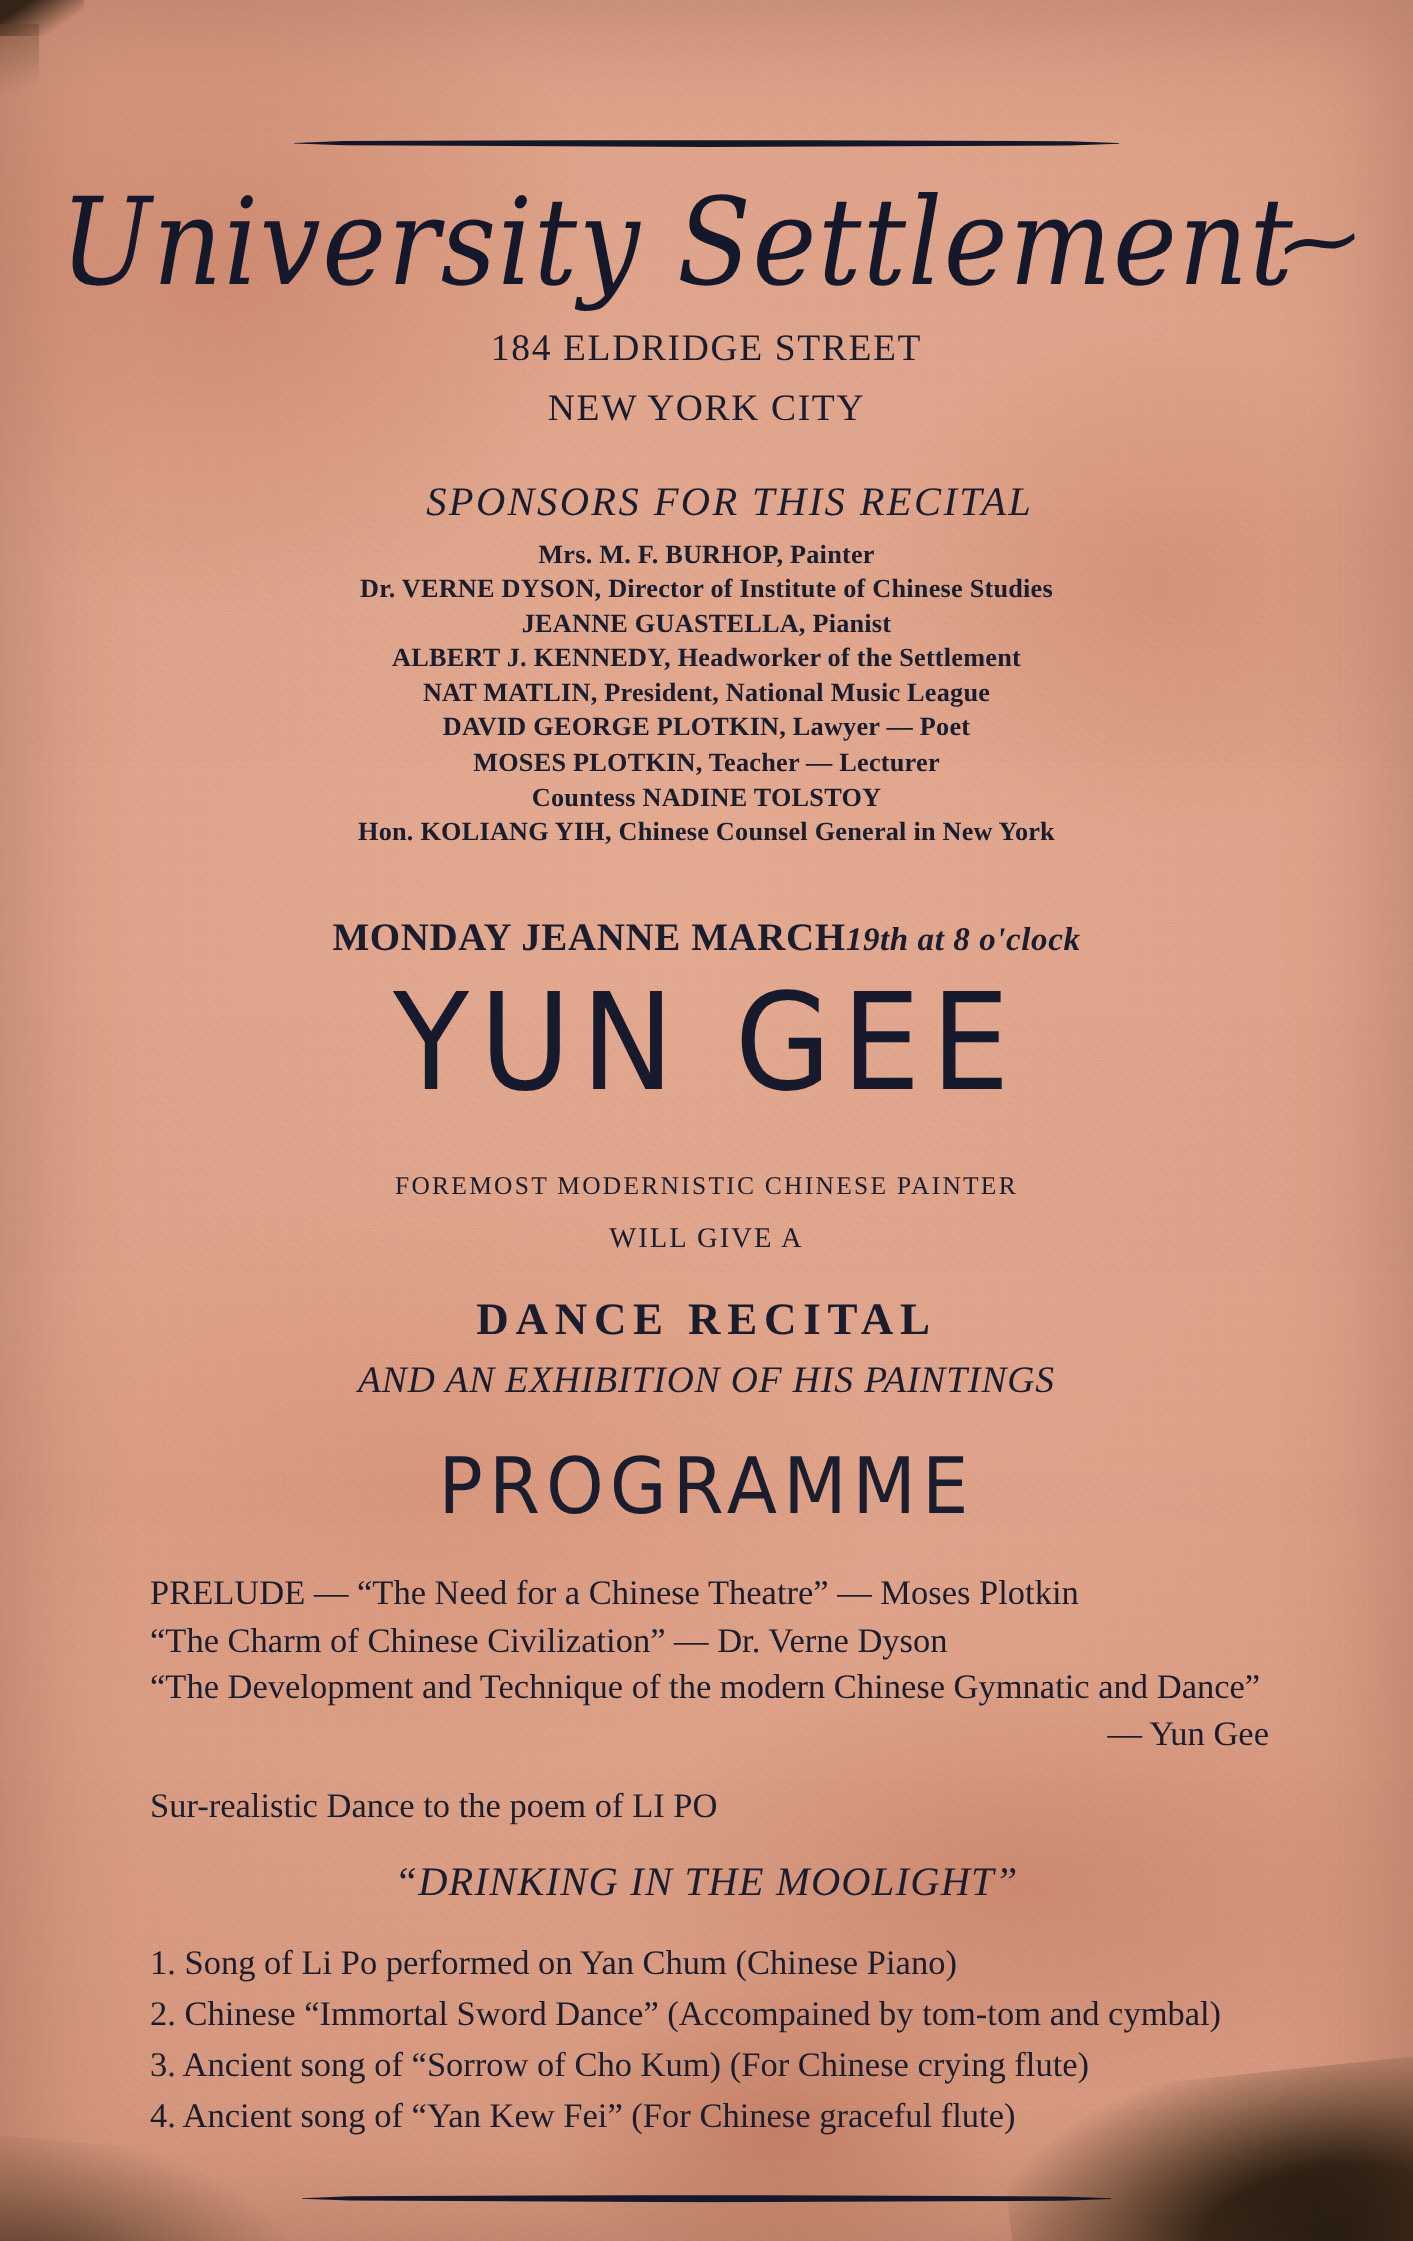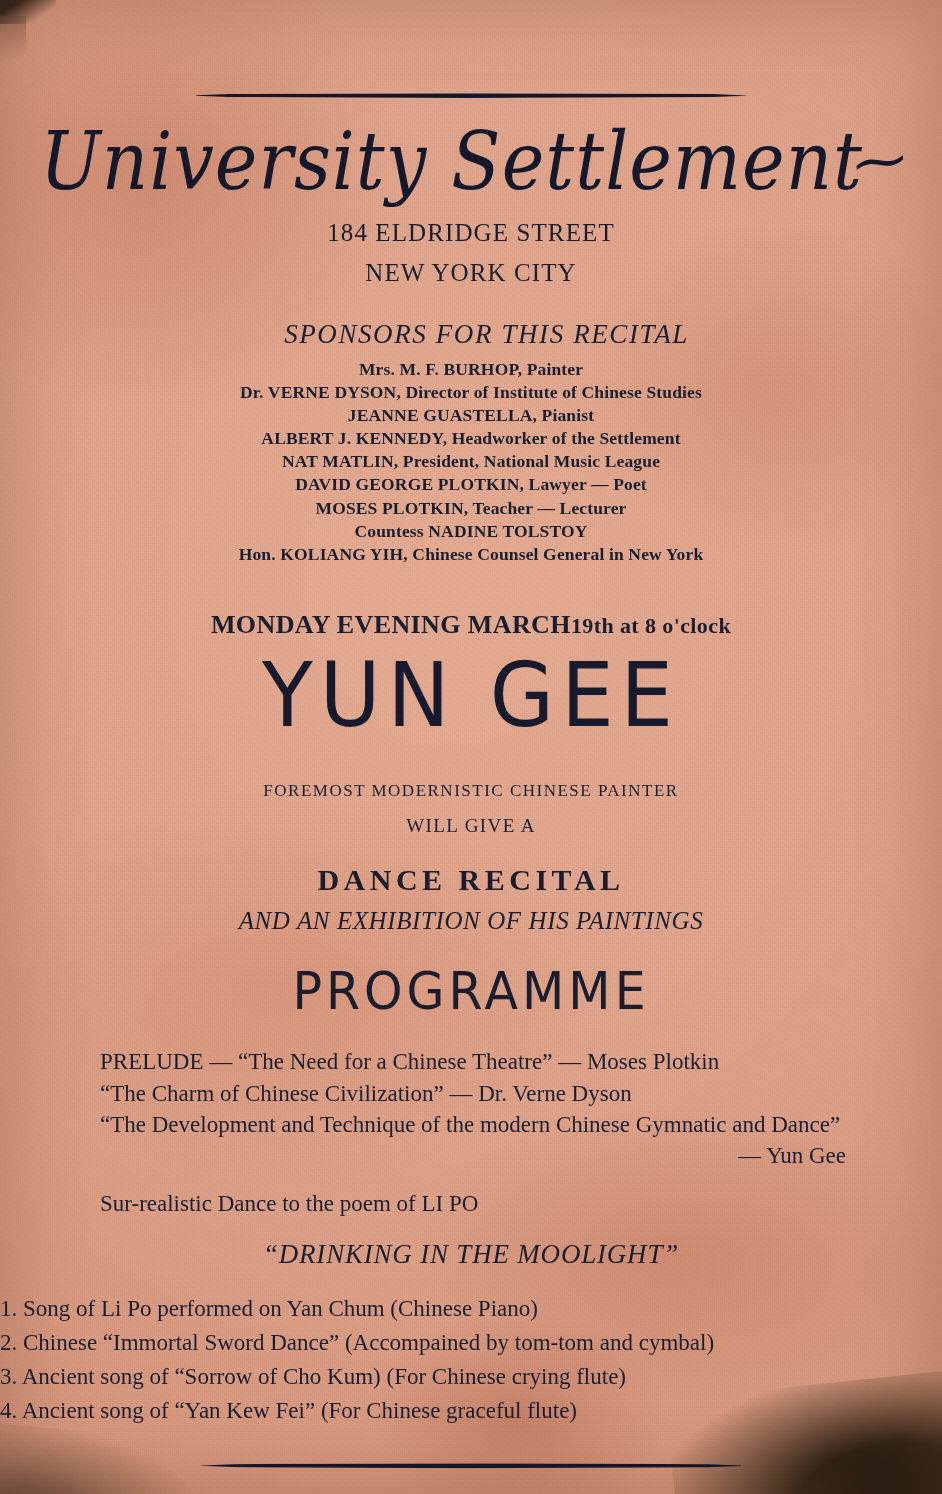--- a/index.html
+++ b/index.html
@@ -139,21 +139,21 @@
   }
   .sponsors-list div { white-space: nowrap; }
 
   .date-line {
     text-align: center;
     font-weight: bold;
     font-size: 26px;
     letter-spacing: .4px;
     margin-top: 44px;
   }
-  .date-line .sm { font-size: 22px; }
+  .date-line .sm { font-size: 22px; font-style: italic; }
 
   .headline {
     text-align: center;
     font-family: "DejaVu Sans", "Liberation Sans", sans-serif;
     font-weight: 400;
     font-size: 83px;
     letter-spacing: 7px;
     line-height: 1;
     margin-top: 14px;
     color: #171a2c;
@@ -215,20 +215,21 @@
     margin-top: 22px;
   }
   .poem-title {
     text-align: center;
     font-style: italic;
     font-size: 27px;
     letter-spacing: .8px;
     margin-top: 22px;
   }
   .numbered {
+    padding-left: 100px;
     margin-top: 22px;
     font-size: 23px;
     line-height: 1.48;
   }
   .numbered .item { white-space: nowrap; }
 </style>
 </head>
 <body>
 
 <div class="page">
@@ -256,21 +257,21 @@
       <div>Dr. VERNE DYSON, Director of Institute of Chinese Studies</div>
       <div>JEANNE GUASTELLA, Pianist</div>
       <div>ALBERT J. KENNEDY, Headworker of the Settlement</div>
       <div>NAT MATLIN, President, National Music League</div>
       <div>DAVID GEORGE PLOTKIN, Lawyer — Poet</div>
       <div>MOSES PLOTKIN, Teacher — Lecturer</div>
       <div>Countess NADINE TOLSTOY</div>
       <div>Hon. KOLIANG YIH, Chinese Counsel General in New York</div>
     </div>
 
-    <div class="date-line"><span>MONDAY EVENING MARCH</span><span class="sm">19th at 8 o'clock</span></div>
+    <div class="date-line"><span>MONDAY JEANNE MARCH</span><span class="sm">19th at 8 o'clock</span></div>
 
     <div class="headline">YUN GEE</div>
     <div class="foremost">FOREMOST MODERNISTIC CHINESE PAINTER</div>
     <div class="willgive">WILL GIVE A</div>
     <div class="dance-recital">DANCE RECITAL</div>
     <div class="exhibition">AND AN EXHIBITION OF HIS PAINTINGS</div>
 
     <div class="programme">PROGRAMME</div>
 
     <div class="body-block">

